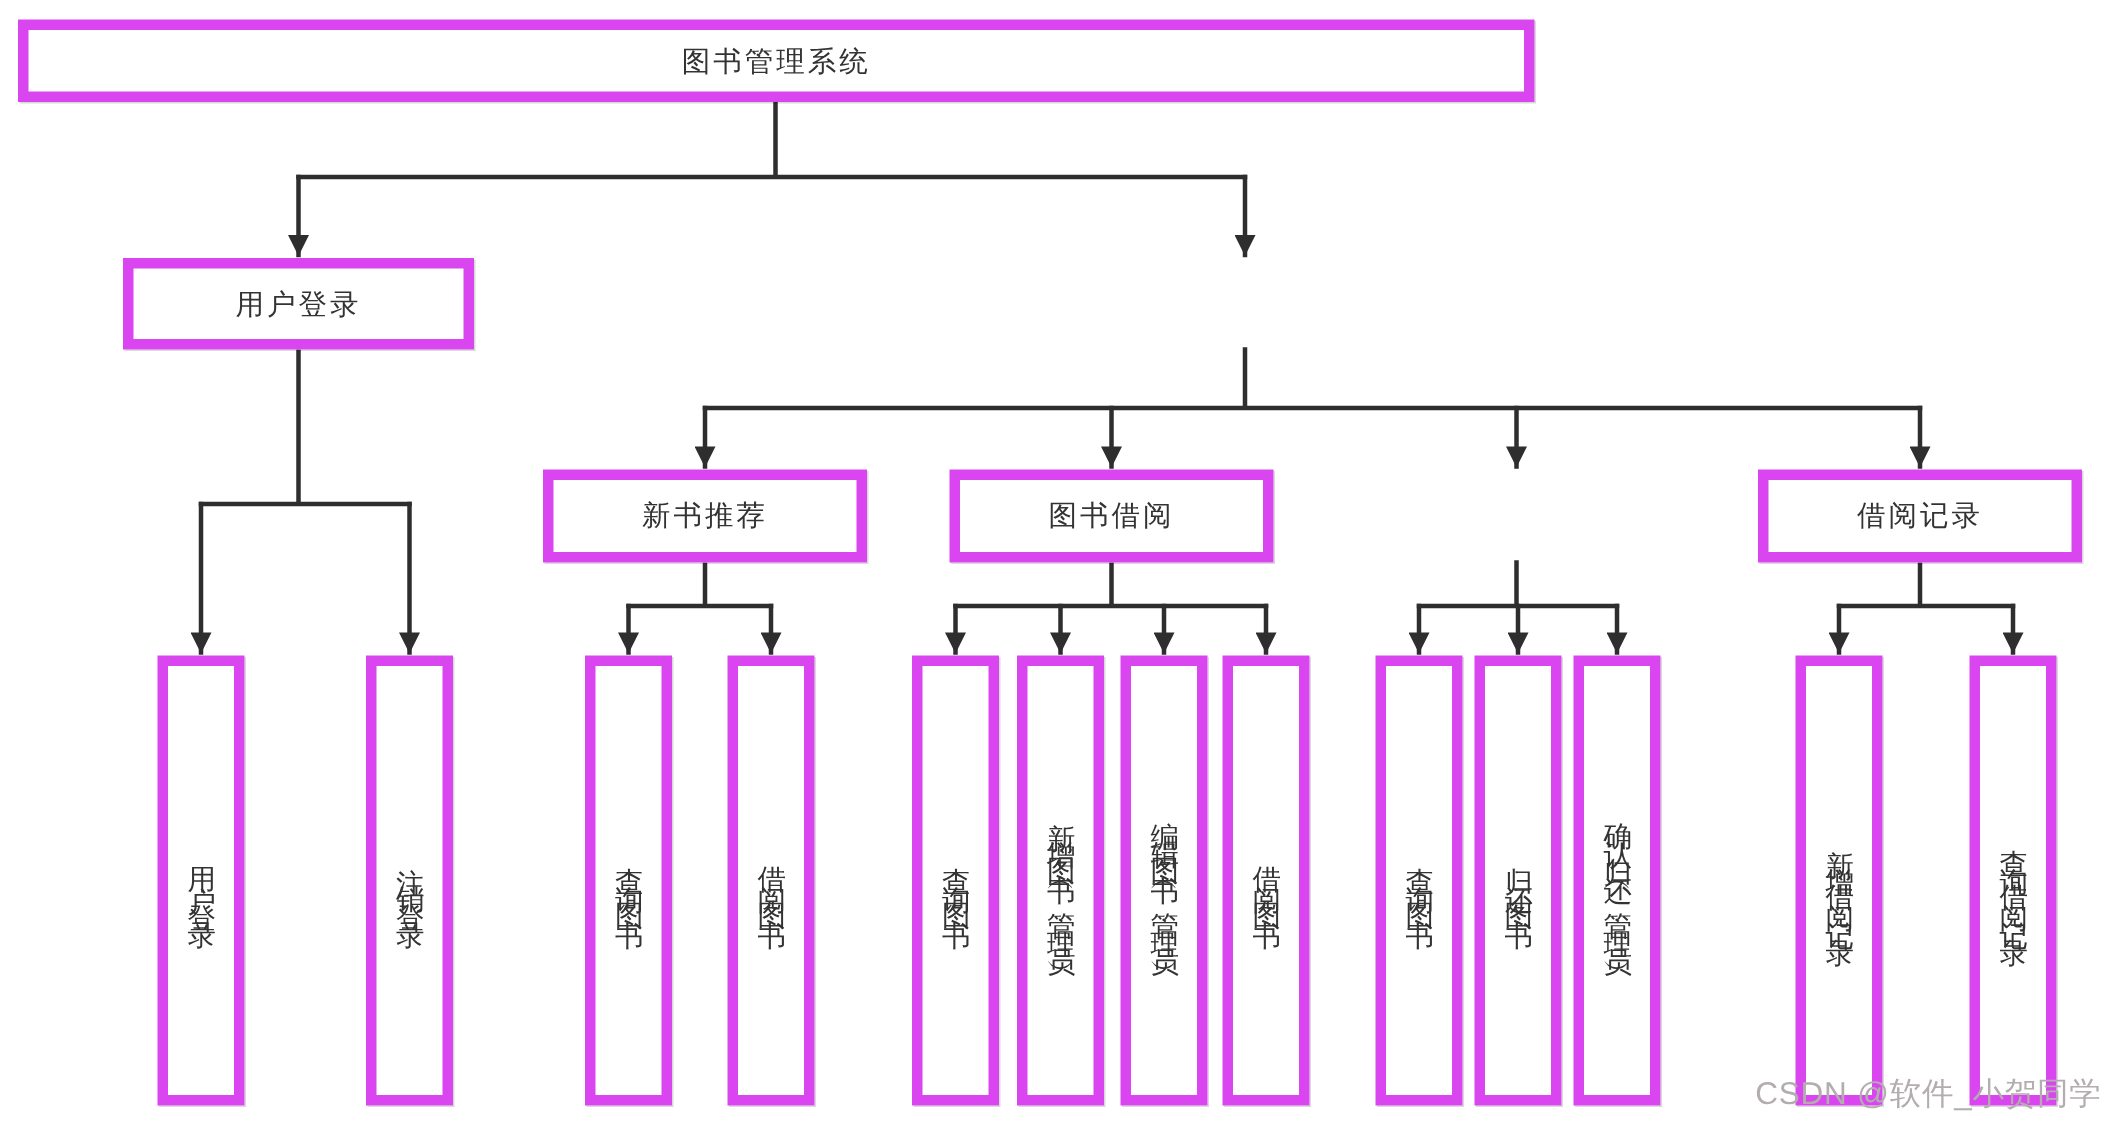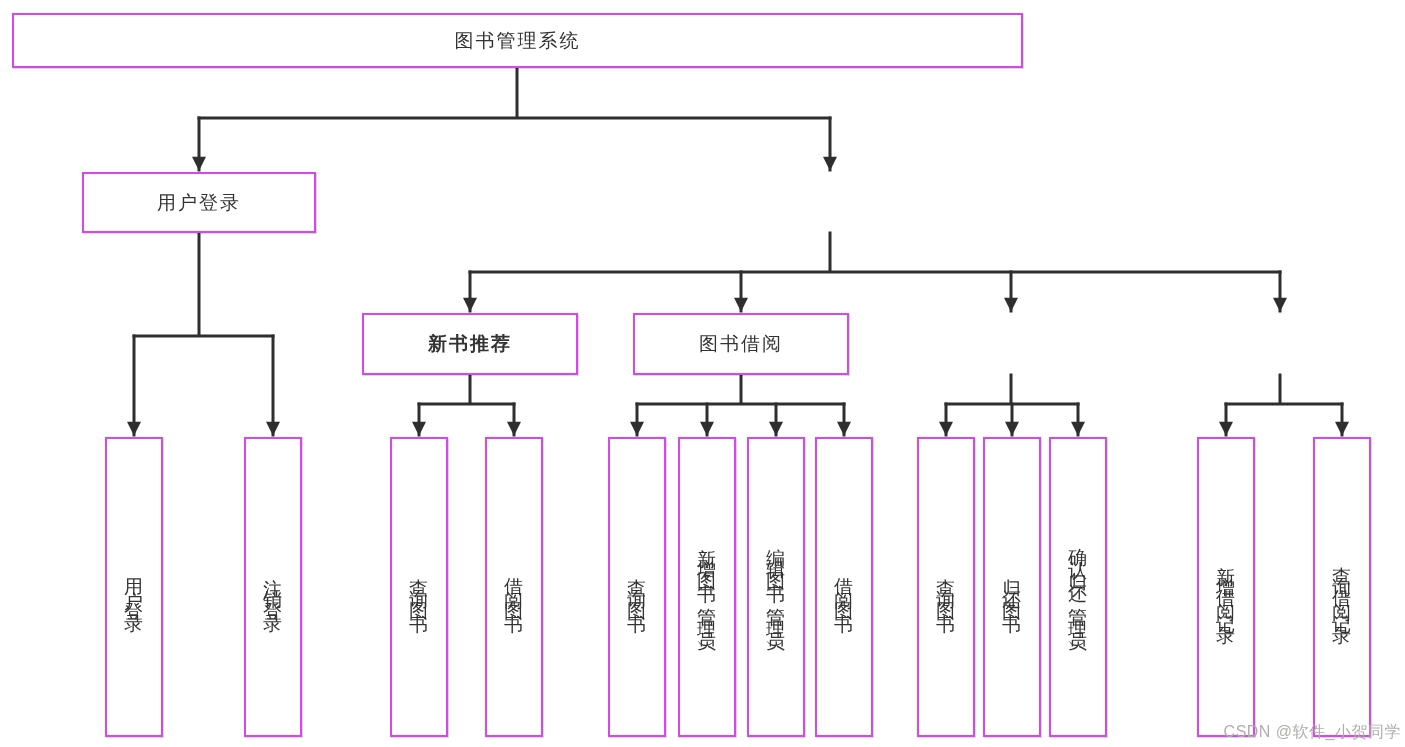--- a/index.html
+++ b/index.html
@@ -19,21 +19,21 @@
   .wires {
     position: absolute;
     left: 0;
     top: 0;
     width: 1405px;
     height: 747px;
   }
   .box {
     position: absolute;
     box-sizing: border-box;
-    border: 2px solid #d946ef;
+    border: 7px solid #d946ef;
     background: #ffffff;
     display: flex;
     align-items: center;
     justify-content: center;
     font-size: 19px;
     letter-spacing: 2px;
     color: #333333;
     box-shadow: 1px 1px 0 rgba(0,0,0,0.15);
   }
   .root-box   { left: 12px;  top: 13px;  width: 1011px; height: 55px; }
@@ -50,21 +50,21 @@
     text-orientation: mixed;
     letter-spacing: 12px;
     font-size: 19px;
     line-height: 1;
     white-space: nowrap;
   }
   .watermark {
     position: absolute;
     right: 4px;
     bottom: 4px;
-    font-size: 16px;
+    font-size: 21px;
     letter-spacing: 0.5px;
     color: #b3adad;
     z-index: 5;
   }
 </style>
 </head>
 <body>
 
 <div class="stage">
 
@@ -108,22 +108,23 @@
       <path d="M1280,375 V404 M1226,404 H1342"></path>
       <line x1="1226" y1="404" x2="1226" y2="435" marker-end="url(#arw)"></line>
       <line x1="1342" y1="404" x2="1342" y2="435" marker-end="url(#arw)"></line>
     </g>
   </svg>
 
   <div class="box root-box">图书管理系统</div>
 
   <div class="box lvl2-box" style="left:82px;">用户登录</div>
 
-  <div class="box lvl3-box" style="left:362px;font-weight:bold;">新书推荐</div>
+  <div class="box lvl3-box" style="left:362px;">新书推荐</div>
   <div class="box lvl3-box" style="left:633px;font-family:Liberation Serif, serif;">图书借阅</div>
+  <div class="box lvl3-box" style="left:1172px;">借阅记录</div>
 
   <div class="box vbox" style="left:105px;">
     <span class="vtext">用户登录</span>
   </div>
   <div class="box vbox" style="left:244px;">
     <span class="vtext">注销登录</span>
   </div>
 
   <div class="box vbox" style="left:390px;">
     <span class="vtext">查询图书</span>

